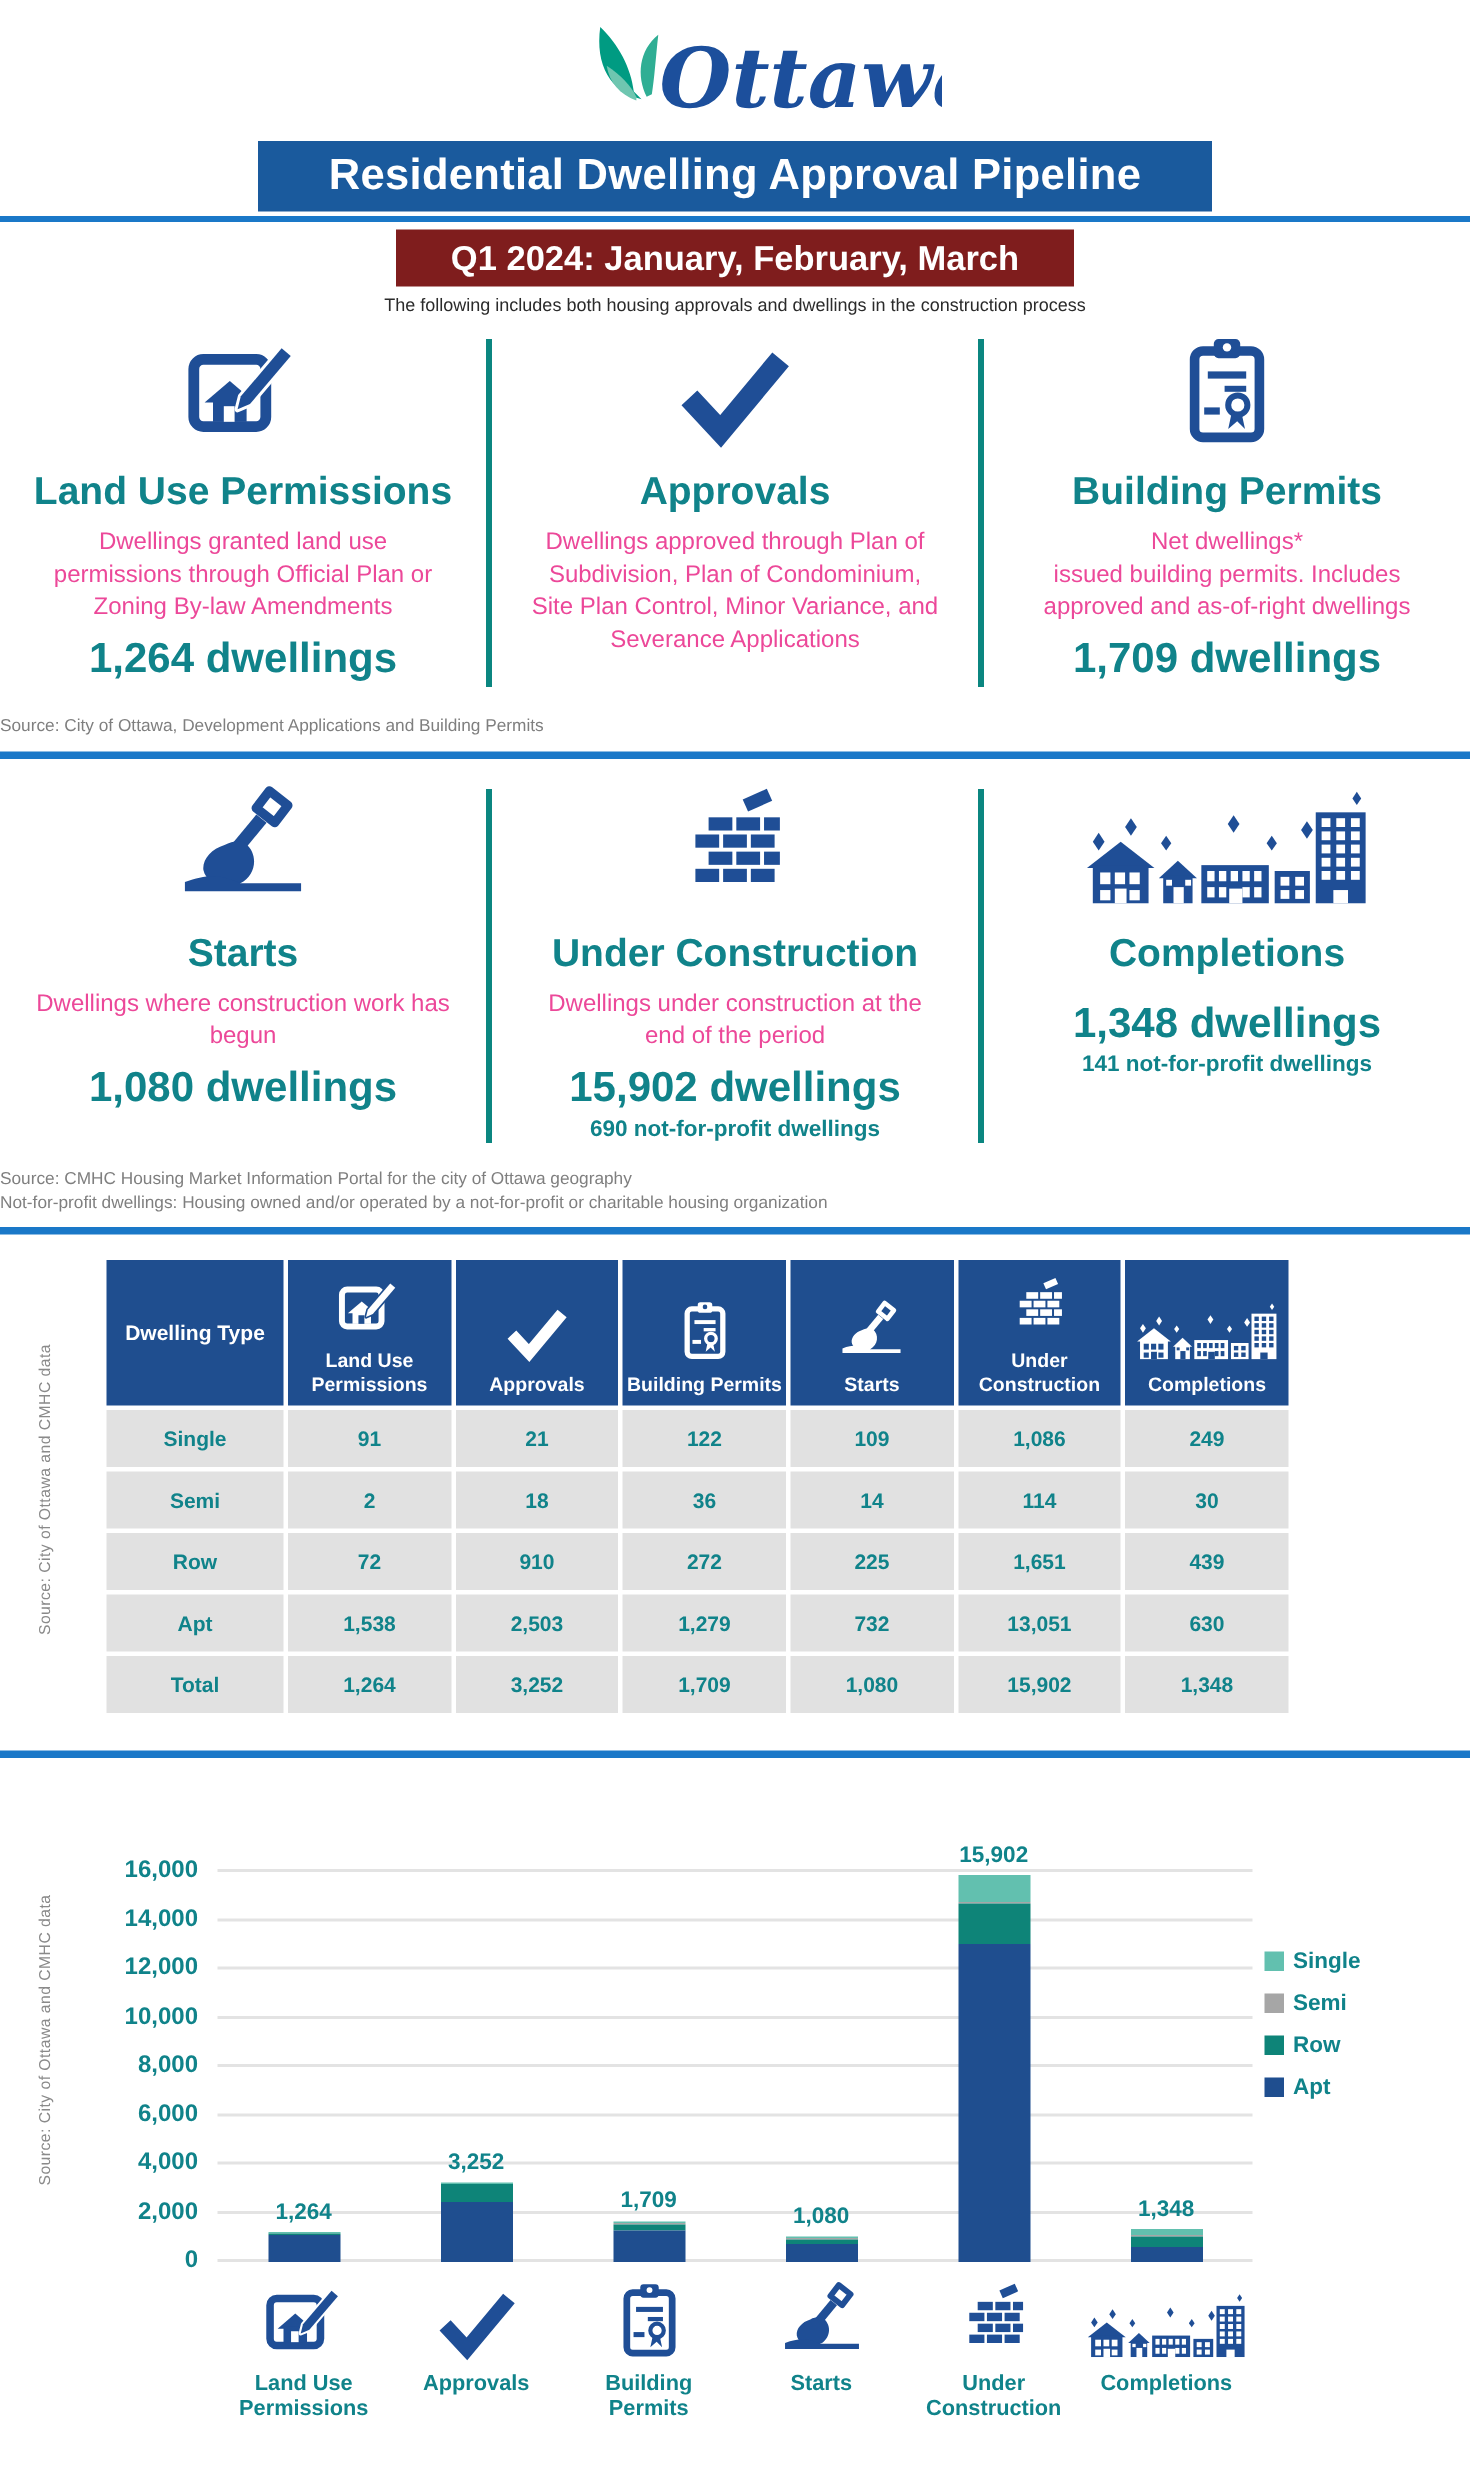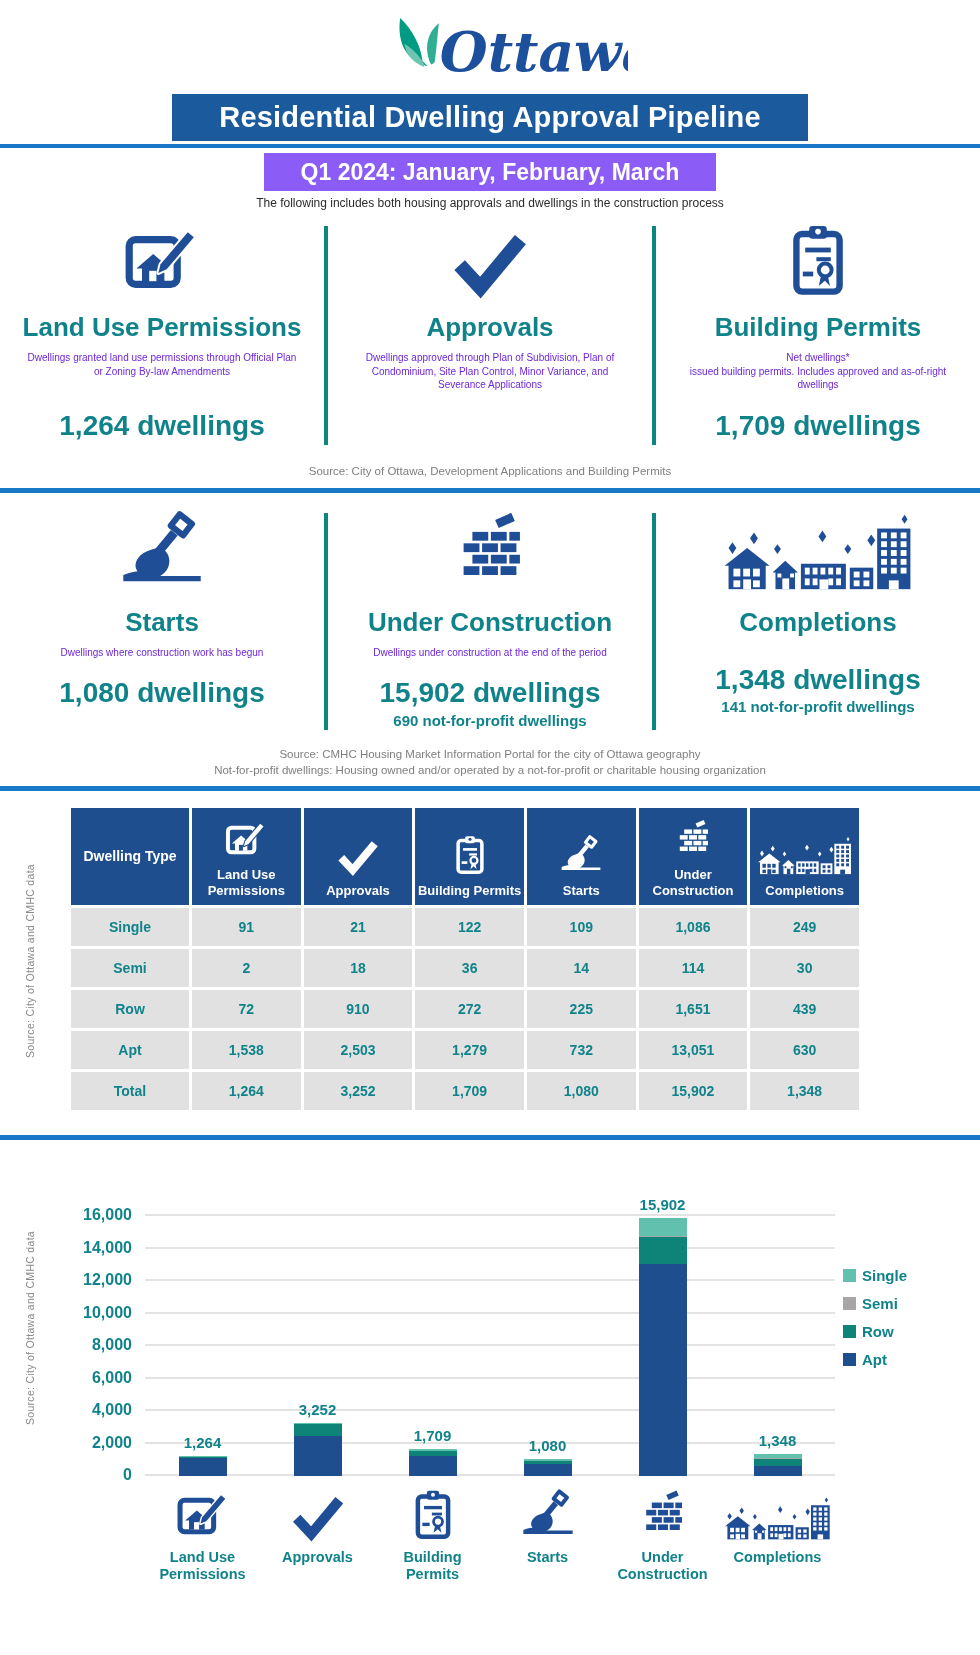--- a/index.html
+++ b/index.html
@@ -1,38 +1,38 @@
 <!DOCTYPE html>
 <html><head>
 <meta charset="utf-8">
 <style>
 *{margin:0;padding:0;box-sizing:border-box}
 body{width:980px;height:1655px;background:#fff;font-family:"Liberation Sans",sans-serif;position:relative;overflow:hidden}
 .logo-wrap{height:94px;padding-top:6px;text-align:center}
 .logo-svg{height:86px}
 .title-banner{width:636px;height:47px;margin:0 auto;background:#1A5A9D;color:#fff;font-size:29px;font-weight:bold;text-align:center;line-height:47px;letter-spacing:.2px}
 .top-rule{height:4px;background:#1A78C8;margin-top:3px}
-.q-banner{width:452px;height:38px;margin:5px auto 0;background:#8b5cf6;color:#fff;font-size:23px;font-weight:bold;text-align:center;line-height:38px}
+.q-banner{width:452px;height:38px;margin:5px auto 0;background:#7f1d1d;color:#fff;font-size:23px;font-weight:bold;text-align:center;line-height:38px}
 .intro{margin-top:5px;text-align:center;font-size:12px;color:#2b2b2b}
 .stats-row{display:flex;align-items:stretch;margin-top:6px;min-height:228px}
 .stats-row.row2{margin-top:10px;min-height:232px}
 .stat-col{flex:1;display:flex;flex-direction:column;text-align:center;padding:0 22px}
 .stat-divider{width:4px;background:#0B8680;margin:10px 0}
 .stat-icon-wrap{height:92px;display:flex;align-items:center;justify-content:center}
 .row2 .stat-icon-wrap{height:100px}
 .stat-icon{width:80px;height:80px;color:#1F4E96}
 .stat-icon.starts-icon,.stat-icon.under-construction-icon{width:88px;height:88px}
 .stat-icon.completions-icon{width:205px;height:88px}
 .stat-title{color:#10838A;font-size:26px;font-weight:bold;margin:4px 0 8px}
-.stat-desc{flex:1 0 auto;font-size:10px;color:#6d28d9;line-height:1.35;white-space:pre-line}
-.stat-tail{height:44px;margin-top:19px}
+.stat-desc{flex:1 0 auto;font-size:16px;color:#ec4899;line-height:1.35;white-space:pre-line}
+.stat-tail{height:44px;margin-top:8px}
 .row2 .stat-tail{height:62px}
 .stat-value{color:#10838A;font-size:28px;font-weight:bold;line-height:1.1}
 .stat-subvalue{color:#10838A;font-size:15px;font-weight:bold;margin-top:3px}
-.source-note{color:#7F7F7F;font-size:11.5px;text-align:center;line-height:1.4;margin-top:8px}
+.source-note{color:#7F7F7F;font-size:11.5px;text-align:left;line-height:1.4;margin-top:8px}
 .source-note.s2{margin-top:6px}
 .blue-rule{height:5px;background:#1A78C8;margin-top:9px}
 .blue-rule.r2{margin-top:8px}
 .blue-rule.r3{margin-top:16px}
 .table-section{position:relative;margin-top:14px;height:314px}
 .data-table{border-collapse:separate;border-spacing:3px;margin-left:68px;width:794px;table-layout:fixed}
 .data-table th{background:#1F4E8F;color:#fff;font-size:13px;font-weight:bold;text-align:center;vertical-align:bottom;height:97px;padding:6px 2px;line-height:1.25}
 .data-table th:first-child{width:118px;vertical-align:middle;font-size:14px}
 .th-icon{width:44px;height:44px;display:block;margin:0 auto 5px;color:#fff;--icon-bg:#1F4E8F}
 .th-icon.completions-icon{width:102px;height:44px}

